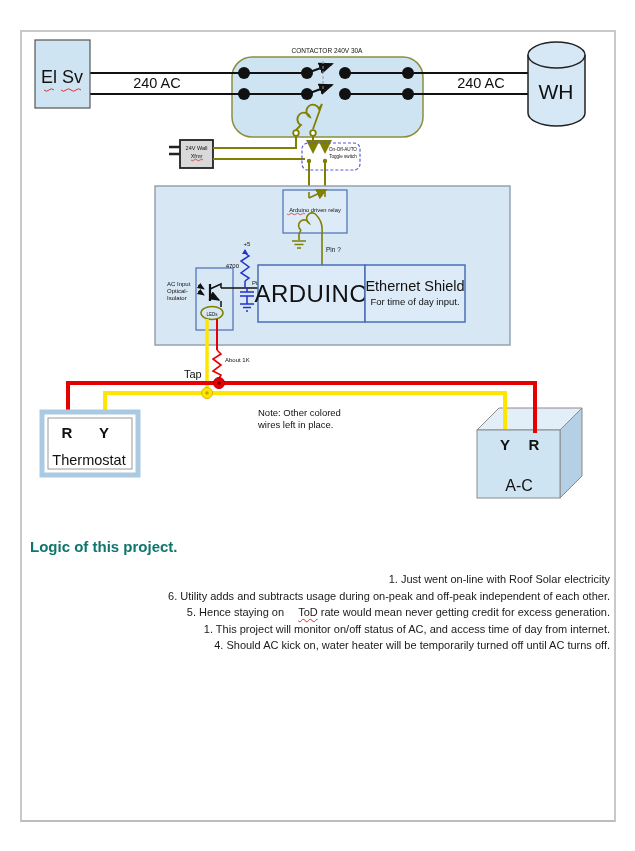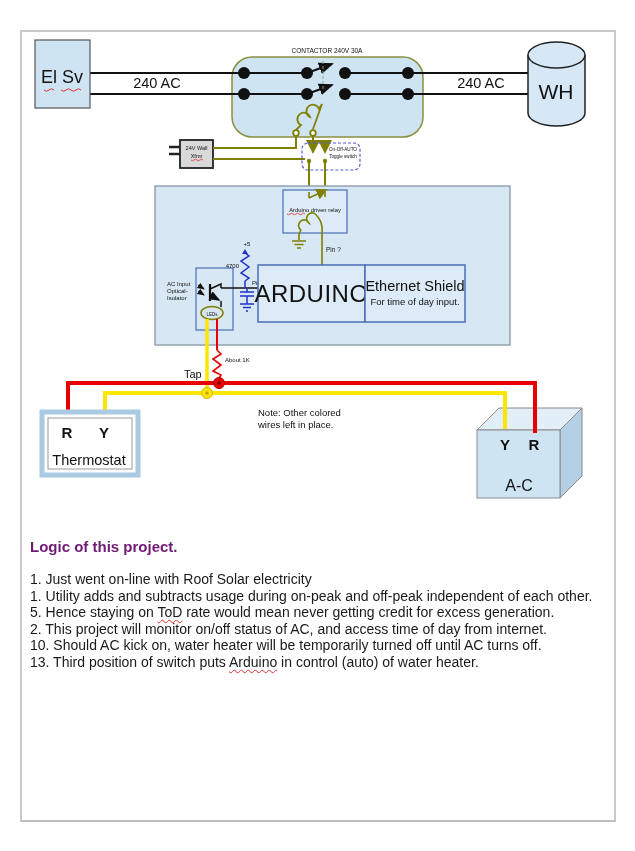--- a/index.html
+++ b/index.html
@@ -1,23 +1,23 @@
 <!DOCTYPE html>
 <html><head>
 <meta charset="utf-8">
 <style>
   html,body{margin:0;padding:0;background:#fff;width:635px;height:851px;overflow:hidden;
     font-family:"Liberation Sans",sans-serif;}
   #frame{position:absolute;left:20px;top:30px;width:592px;height:788px;
     border:2px solid #c9c9c9;border-bottom-color:#bdbdbd;background:#fff;}
   #diagram{position:absolute;left:0;top:0;}
   #logic{position:absolute;left:30px;top:538px;width:580px;color:#1a1a1a;}
-  #logic h1{font-size:15px;font-weight:bold;margin:0 0 16px 0;color:#701a75;}
-  .logic-line{font-size:14px;line-height:16.6px;white-space:nowrap;}
-  .wavy{text-decoration:underline wavy #e03030;text-decoration-thickness:1px;text-underline-offset:2px;}
+  #logic h1{font-size:15px;font-weight:bold;margin:0 0 16px 0;color:#0f766e;}
+  .logic-line{font-size:11px;line-height:16.6px;white-space:nowrap;text-align:right;}
+  .wavy{text-decoration:underline wavy #e03030;text-decoration-thickness:1px;text-underline-offset:2px;margin-left:11px;}
   svg text{font-family:"Liberation Sans",sans-serif;fill:#111;}
 </style>
 </head>
 <body>
 
 <div id="frame"></div>
 
 <svg id="diagram" viewBox="0 0 635 530" width="635" height="530">
   <defs>
     <marker id="mB" markerWidth="9" markerHeight="8" refX="6.5" refY="3" orient="auto">
@@ -191,19 +191,18 @@
 
   <text x="505" y="450" font-size="15" font-weight="bold" text-anchor="middle">Y</text>
   <text x="534" y="450" font-size="15" font-weight="bold" text-anchor="middle">R</text>
   <text x="519" y="491" font-size="16" text-anchor="middle">A-C</text>
 </svg>
 
 <div id="logic">
   <h1>Logic of this project.</h1>
   <div>
       <div class="logic-line">1. Just went on-line with Roof Solar electricity</div>
-      <div class="logic-line">1. Utility adds and subtracts usage during on-peak and off-peak independent of each other.</div>
+      <div class="logic-line">6. Utility adds and subtracts usage during on-peak and off-peak independent of each other.</div>
       <div class="logic-line">5. Hence staying on <span class="wavy">ToD</span> rate would mean never getting credit for excess generation.</div>
-      <div class="logic-line">2. This project will monitor on/off status of AC, and access time of day from internet.</div>
-      <div class="logic-line">10. Should AC kick on, water heater will be temporarily turned off until AC turns off.</div>
-      <div class="logic-line">13. Third position of switch puts <span class="wavy">Arduino</span> in control (auto) of water heater.</div>
+      <div class="logic-line">1. This project will monitor on/off status of AC, and access time of day from internet.</div>
+      <div class="logic-line">4. Should AC kick on, water heater will be temporarily turned off until AC turns off.</div>
     </div>
 </div>
 
 </body></html>

